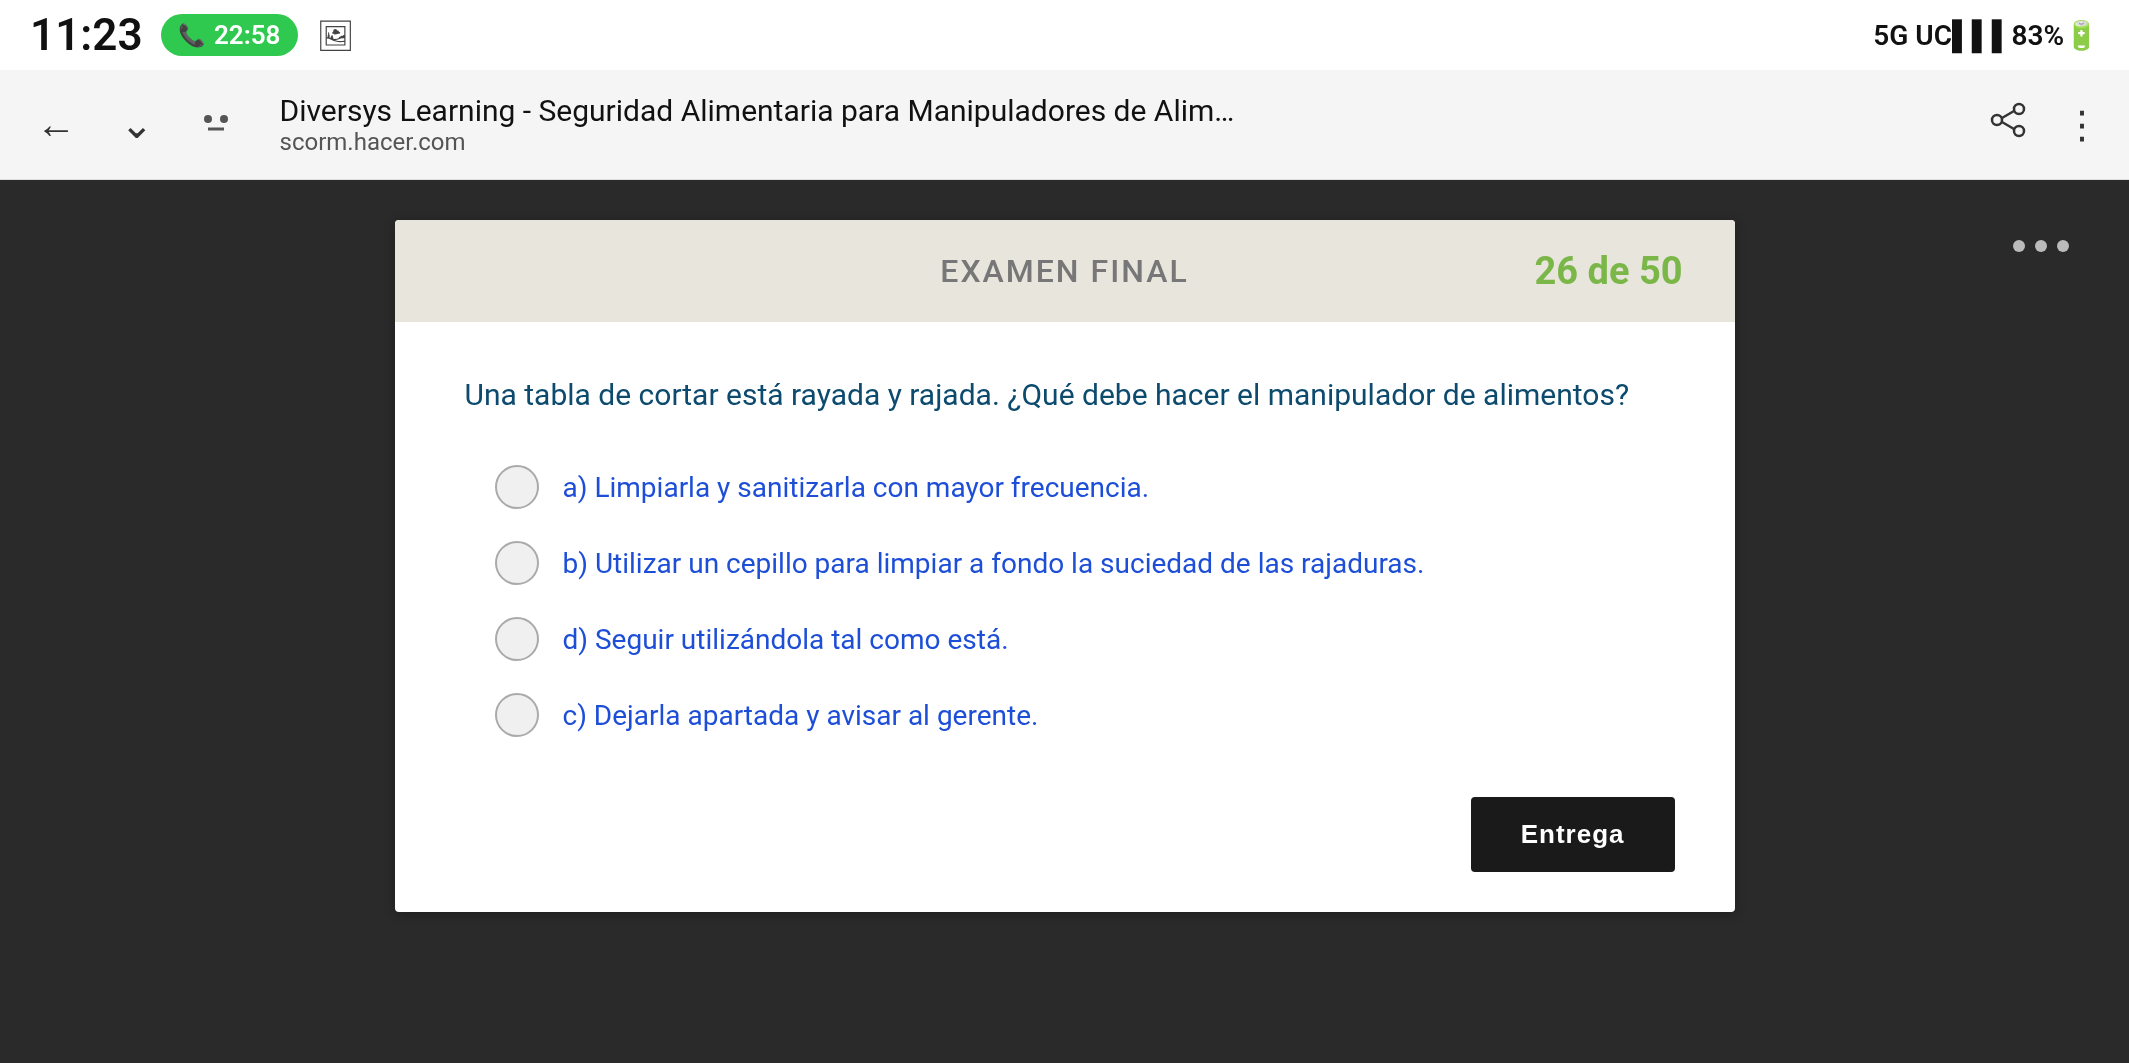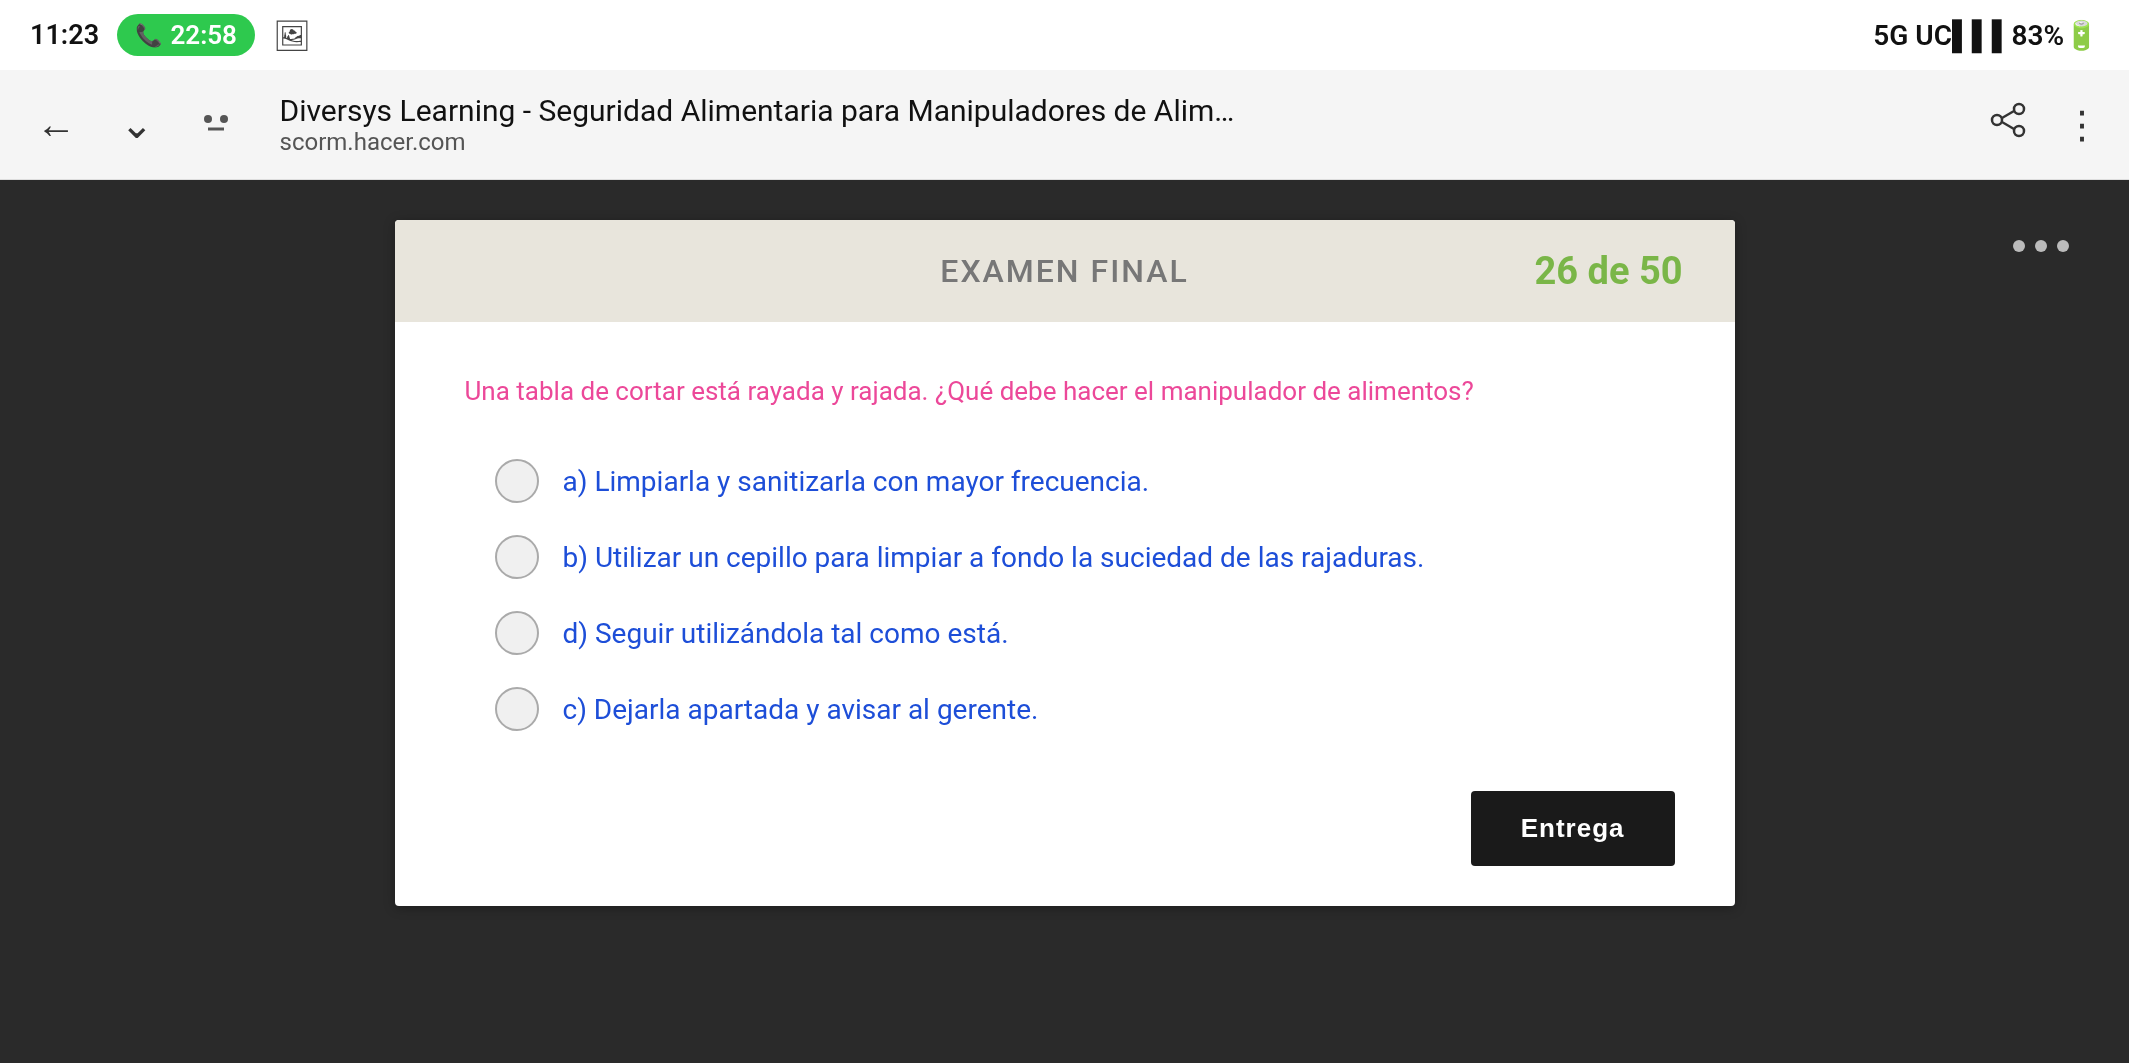--- a/index.html
+++ b/index.html
@@ -19,21 +19,21 @@
       justify-content: space-between;
       padding: 0 30px;
       height: 70px;
     }
     .status-left {
       display: flex;
       align-items: center;
       gap: 18px;
     }
     .status-time {
-      font-size: 27px;
+      font-size: 44px;
       font-weight: 600;
       color: #111;
     }
     .status-call-badge {
       background: #2ec94e;
       color: #fff;
       border-radius: 30px;
       padding: 6px 18px;
       font-size: 26px;
       font-weight: 600;
@@ -145,22 +145,22 @@
       color: #7ab648;
       font-weight: 700;
       text-align: center;
     }
 
     .quiz-body {
       padding: 50px 70px 40px 70px;
     }
 
     .quiz-question {
-      font-size: 26px;
-      color: #ec4899;
+      font-size: 30px;
+      color: #0c4a6e;
       line-height: 1.5;
       margin-bottom: 48px;
     }
 
     .options-list {
       display: flex;
       flex-direction: column;
       gap: 32px;
       margin-left: 30px;
     }

